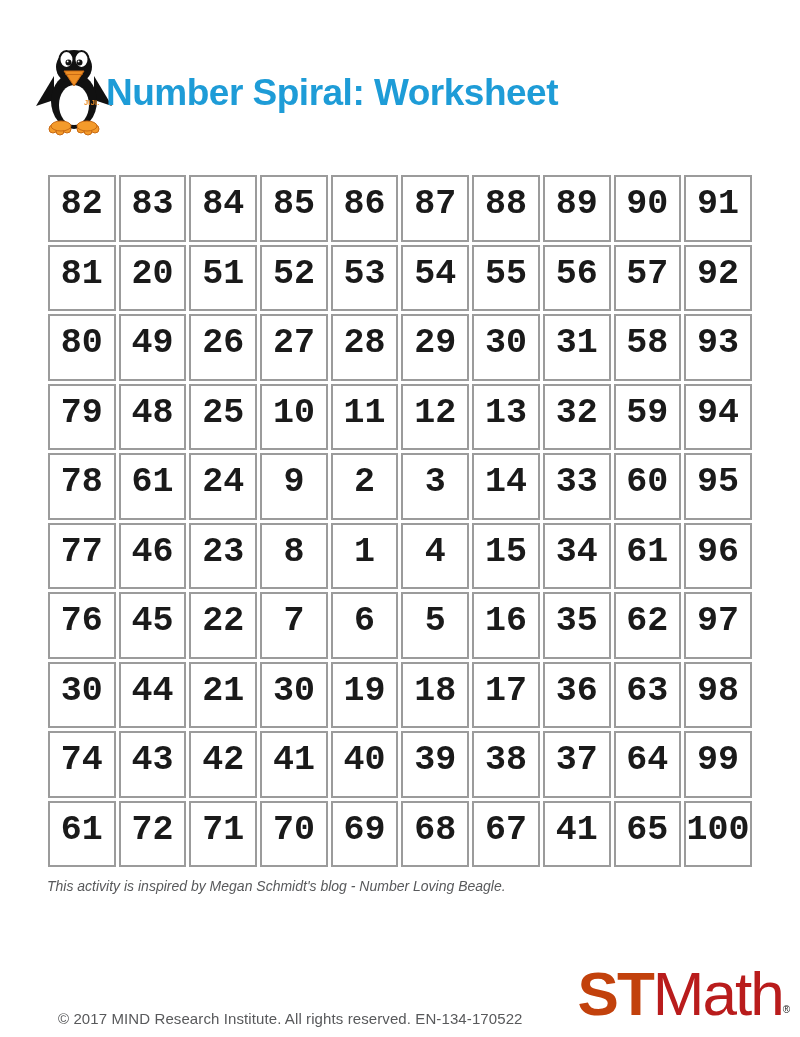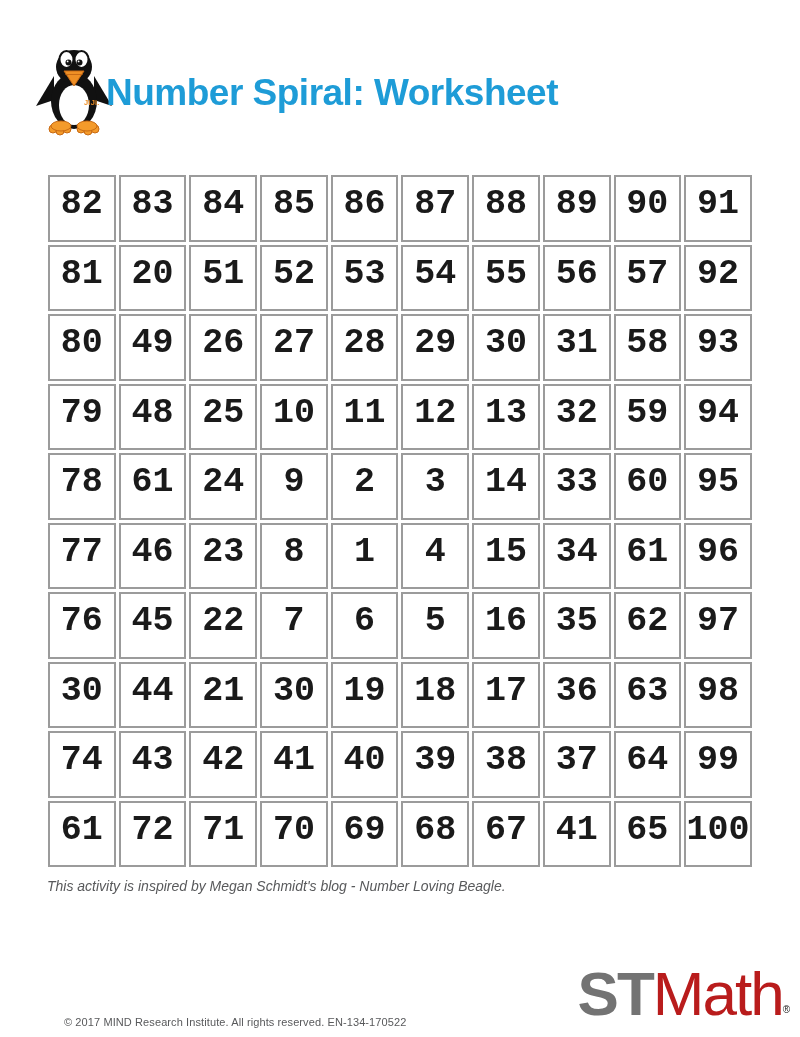--- a/index.html
+++ b/index.html
@@ -74,36 +74,36 @@
     font-size: 14px;
     font-style: italic;
     color: #58595B;
   }
 
   
   .copyright {
     position: absolute;
     left: 50px;
     top: 1002px;
-    margin: 14px;
-    font-size: 11px;
+    margin: 8px;
+    font-size: 15px;
     color: #58595B;
     letter-spacing: 0.1px;
   }
   .stmath-logo {
     position: absolute;
     right: 10px;
     bottom: 12px;
     white-space: nowrap;
     line-height: 1;
   }
   .logo-st {
     font-size: 62px;
     font-weight: bold;
-    color: #737373;
+    color: #c2410c;
     letter-spacing: -2px;
   }
   .logo-math {
     font-size: 62px;
     font-weight: normal;
     color: #b91c1c;
     letter-spacing: -2px;
   }
   .logo-reg {
     font-size: 10px;

